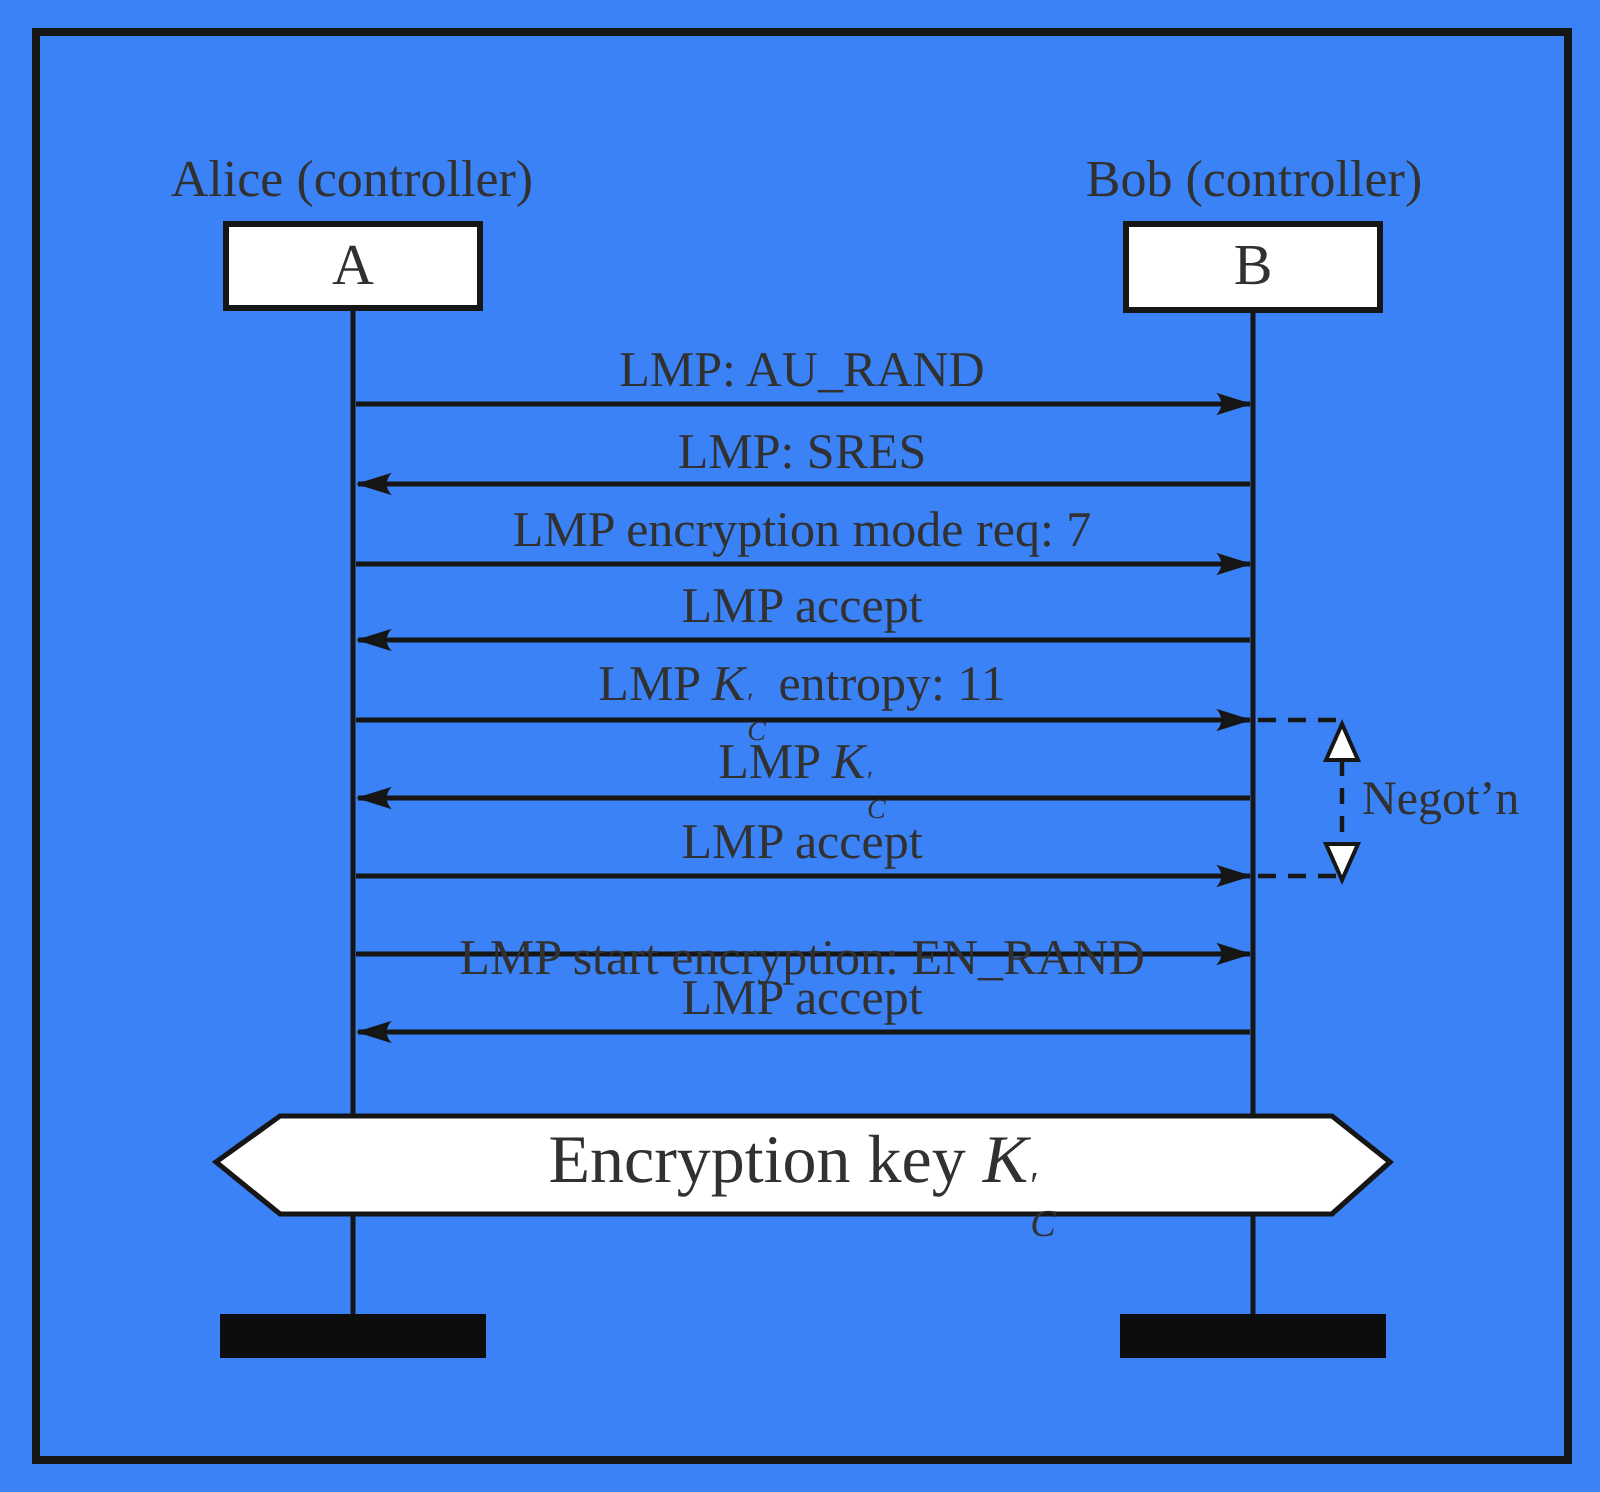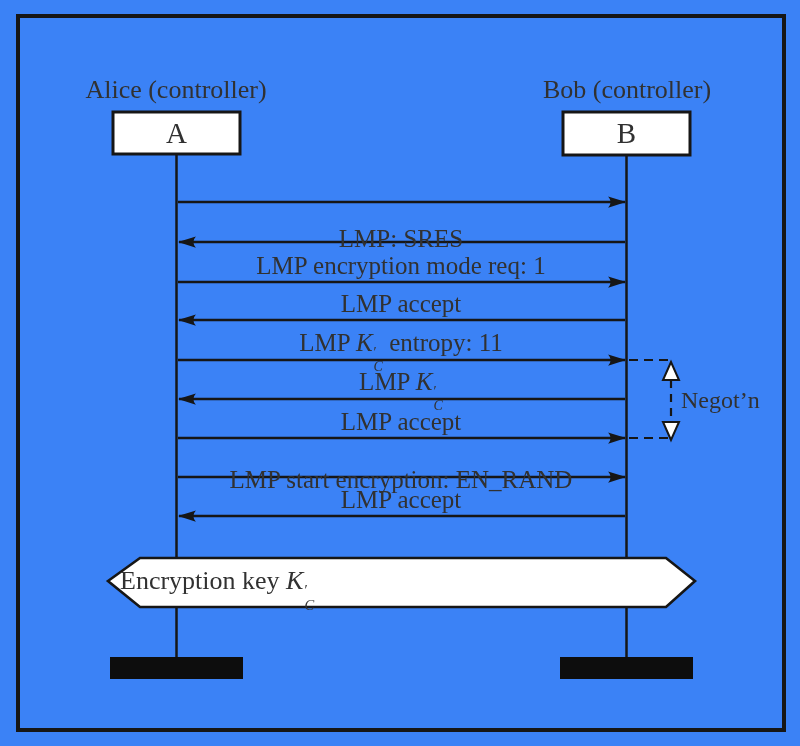--- a/index.html
+++ b/index.html
@@ -20,21 +20,21 @@
   .box-letter {
     position:absolute; top:112px; width:127px; height:42px;
     text-align:center; font-size:29px; line-height:42px;
   }
   .msg-label {
     position:absolute; left:176px; width:450px; height:29px;
     text-align:center; font-size:25px; line-height:29px;
   }
   .note-label {
     position:absolute; left:120px; top:565px; width:562px; height:31px;
-    text-align:left; font-size:26px; line-height:31px;
+    text-align:center; font-size:34px; line-height:31px;
   }
   .negot-label {
     position:absolute; left:681px; top:387px; height:27px;
     font-size:24px; line-height:27px;text-align:right;
   }
   
   .kc { white-space:nowrap; }
   .kc .ki { font-style:italic; }
   .kc .stack {
     display:inline-flex; flex-direction:column; align-items:flex-start;
@@ -83,22 +83,23 @@
     <rect x="110" y="657" width="133" height="22" fill="#0d0d0d"></rect>
     <rect x="560" y="657" width="133" height="22" fill="#0d0d0d"></rect>
   </svg>
 
   <div class="actor-title" style="left:26px">Alice (controller)</div>
   <div class="actor-title" style="left:477px">Bob (controller)</div>
 
   <div class="box-letter" style="left:113px">A</div>
   <div class="box-letter" style="left:563px">B</div>
 
-  <div class="msg-label" style="top:224px">LMP: SRES</div>
-  <div class="msg-label" style="top:251px">LMP encryption mode req: 1</div>
+  <div class="msg-label" style="top:171px">LMP: AU_RAND</div>
+  <div class="msg-label" style="top:212px">LMP: SRES</div>
+  <div class="msg-label" style="top:251px">LMP encryption mode req: 7</div>
   <div class="msg-label" style="top:289px">LMP accept</div>
 
   <div class="msg-label" style="top:328px"><span>LMP </span><span class="kc"><span class="ki">K</span><span class="stack">
           <span>′</span>
           <span class="sub">C</span>
         </span></span><span> entropy: 11</span></div>
 
   <div class="msg-label" style="top:367px"><span>LMP </span><span class="kc"><span class="ki">K</span><span class="stack">
           <span>′</span>
           <span class="sub">C</span>

